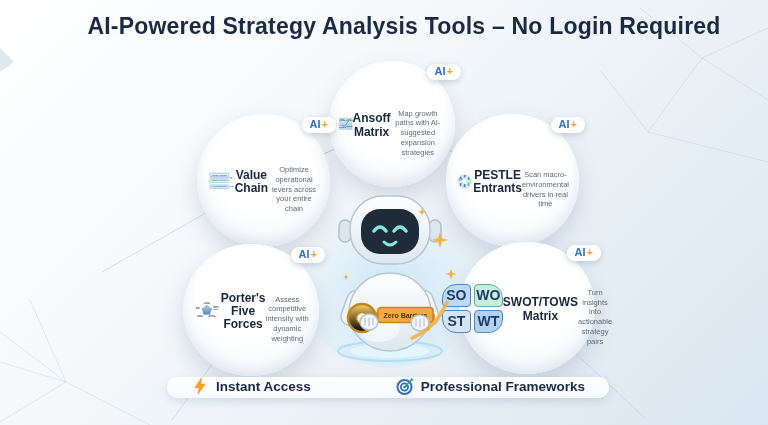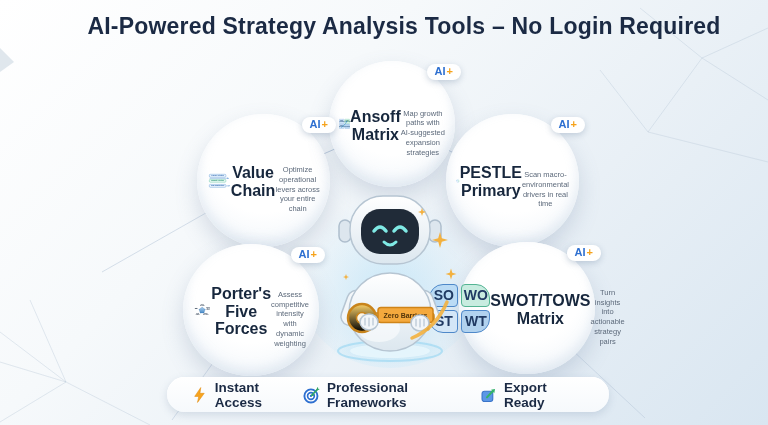--- a/index.html
+++ b/index.html
@@ -30,35 +30,35 @@
   .card-an{left:329px;top:61px;width:126px;height:126px;}
   .card-pe{left:446px;top:114px;width:133px;height:133px;}
   .card-po{left:183px;top:244px;width:136px;height:132px;}
   .card-sw{left:459px;top:242px;width:136px;height:132px;}
   .ai-badge{
     position:absolute;top:3px;right:-6px;background:#ffffff;border-radius:12px;
     padding:2px 8px 3px;font-size:11px;font-weight:800;color:#2d6fd0;
     box-shadow:0 2px 6px rgba(90,115,150,.3);line-height:1;z-index:3;
   }
   .ai-badge .plus{color:#f6a21a;font-weight:900;margin-left:1px;}
-  .card-title{font-size:16px;font-weight:800;color:#17273d;margin-top:3px;line-height:1.1;}
+  .card-title{font-size:12px;font-weight:800;color:#17273d;margin-top:3px;line-height:1.1;}
   .card-sub{font-size:7.5px;color:#5d6a7b;line-height:1.3;margin-top:18px;max-width:106px;font-weight:500;}
   
   .swot-grid{display:grid;grid-template-columns:29px 29px;grid-template-rows:23px 23px;gap:3px;}
   .swot-cell{display:flex;align-items:center;justify-content:center;font-size:14px;font-weight:800;color:#203a63;border:1.5px solid #4e88c9;box-sizing:border-box;}
   .swot-so{background:#badbf5;border-radius:14px 4px 4px 4px;}
   .swot-wo{background:#c8ece0;border-color:#54b493;border-radius:4px 14px 4px 4px;}
   .swot-st{background:#d3e6f7;border-radius:4px 4px 4px 14px;}
   .swot-wt{background:#b1d2ef;border-radius:4px 4px 14px 4px;}
   
   .footer{
-    position:absolute;left:167px;top:377px;width:442px;height:35px;box-sizing:border-box;
+    position:absolute;left:167px;top:377px;width:442px;height:21px;box-sizing:border-box;
     border-radius:18px;background:linear-gradient(#ffffff,#f6f9fc);
     box-shadow:0 3px 9px rgba(90,115,150,.2), inset 0 1px 0 #fff;
-    display:flex;align-items:center;justify-content:space-between;padding:0 24px;z-index:5;
+    display:flex;align-items:flex-start;justify-content:space-between;padding:0 24px;z-index:5;
   }
   .feat{display:flex;align-items:center;gap:7px;font-size:13.5px;font-weight:800;color:#1b2a44;}
   .mascot{position:absolute;left:318px;top:190px;width:144px;height:178px;z-index:2;}
   text{font-family:"Liberation Sans",sans-serif;font-weight:bold;}
 </style>
 </head>
 <body>
 
 <div class="stage">
 
@@ -150,21 +150,21 @@
         <polygon points="28,29 2,29 15,6.5" fill="#9dcbed"></polygon>
       </g>
       <polygon points="37.1,29 32.6,21.1 23.5,21.1 18.9,29 23.5,36.9 32.6,36.9" fill="#f7fbfe"></polygon>
       <text x="28" y="17" font-size="9.5" fill="#2a5f9e" text-anchor="middle">P</text>
       <text x="41" y="24" font-size="9.5" fill="#1f8a68" text-anchor="middle">E</text>
       <text x="41" y="43" font-size="9.5" fill="#1f8a68" text-anchor="middle">L</text>
       <text x="28" y="49" font-size="9.5" fill="#2a5f9e" text-anchor="middle">E</text>
       <text x="15" y="43" font-size="9.5" fill="#2a5f9e" text-anchor="middle">E</text>
       <text x="15" y="24" font-size="9.5" fill="#2a5f9e" text-anchor="middle">S</text>
     </svg>
-    <div class="card-title">PESTLE Primary</div>
+    <div class="card-title">PESTLE Entrants</div>
     <div class="card-sub">Scan macro-environmental drivers in real time</div>
   </div>
 
   <div class="card card-po">
     <div class="ai-badge">
       <span>AI</span><span class="plus">+</span>
     </div>
     <svg width="110" height="68" viewBox="0 0 110 68">
       <defs>
         <linearGradient id="pentaGrad" x1="0" y1="0" x2="0" y2="1">
@@ -284,23 +284,15 @@
       <svg width="18" height="18" viewBox="0 0 18 18">
         <circle cx="8.5" cy="10" r="7" fill="#ffffff" stroke="#2d6fd0" stroke-width="2"></circle>
         <circle cx="8.5" cy="10" r="3.6" fill="#ffffff" stroke="#2d6fd0" stroke-width="1.8"></circle>
         <circle cx="8.5" cy="10" r="1.2" fill="#2d6fd0"></circle>
         <path d="M15.2,3.2 L9.6,9" stroke="#31a566" stroke-width="1.7" stroke-linecap="round"></path>
         <polygon points="8.3,10.4 12,9.8 9.8,7.5" fill="#31a566"></polygon>
         <path d="M15.2,3.2 l1.8,-0.4 M15.2,3.2 l0.4,-1.8" stroke="#31a566" stroke-width="1.2" stroke-linecap="round"></path>
       </svg>
       <span>Professional Frameworks</span>
     </div>
-    <div class="feat">
-      <svg width="18" height="18" viewBox="0 0 18 18">
-        <rect x="2.2" y="5" width="11.5" height="11" rx="2.6" fill="#5b97e6" stroke="#3a74c9" stroke-width="1.2"></rect>
-        <path d="M7.5,11.5 L14,4.5" stroke="#35b36a" stroke-width="2.2" stroke-linecap="round"></path>
-        <polygon points="16.2,2.6 11.8,3.4 15.3,7 " fill="#35b36a"></polygon>
-      </svg>
-      <span>Export Ready</span>
-    </div>
   </div>
 
 </div>
 
 </body></html>

